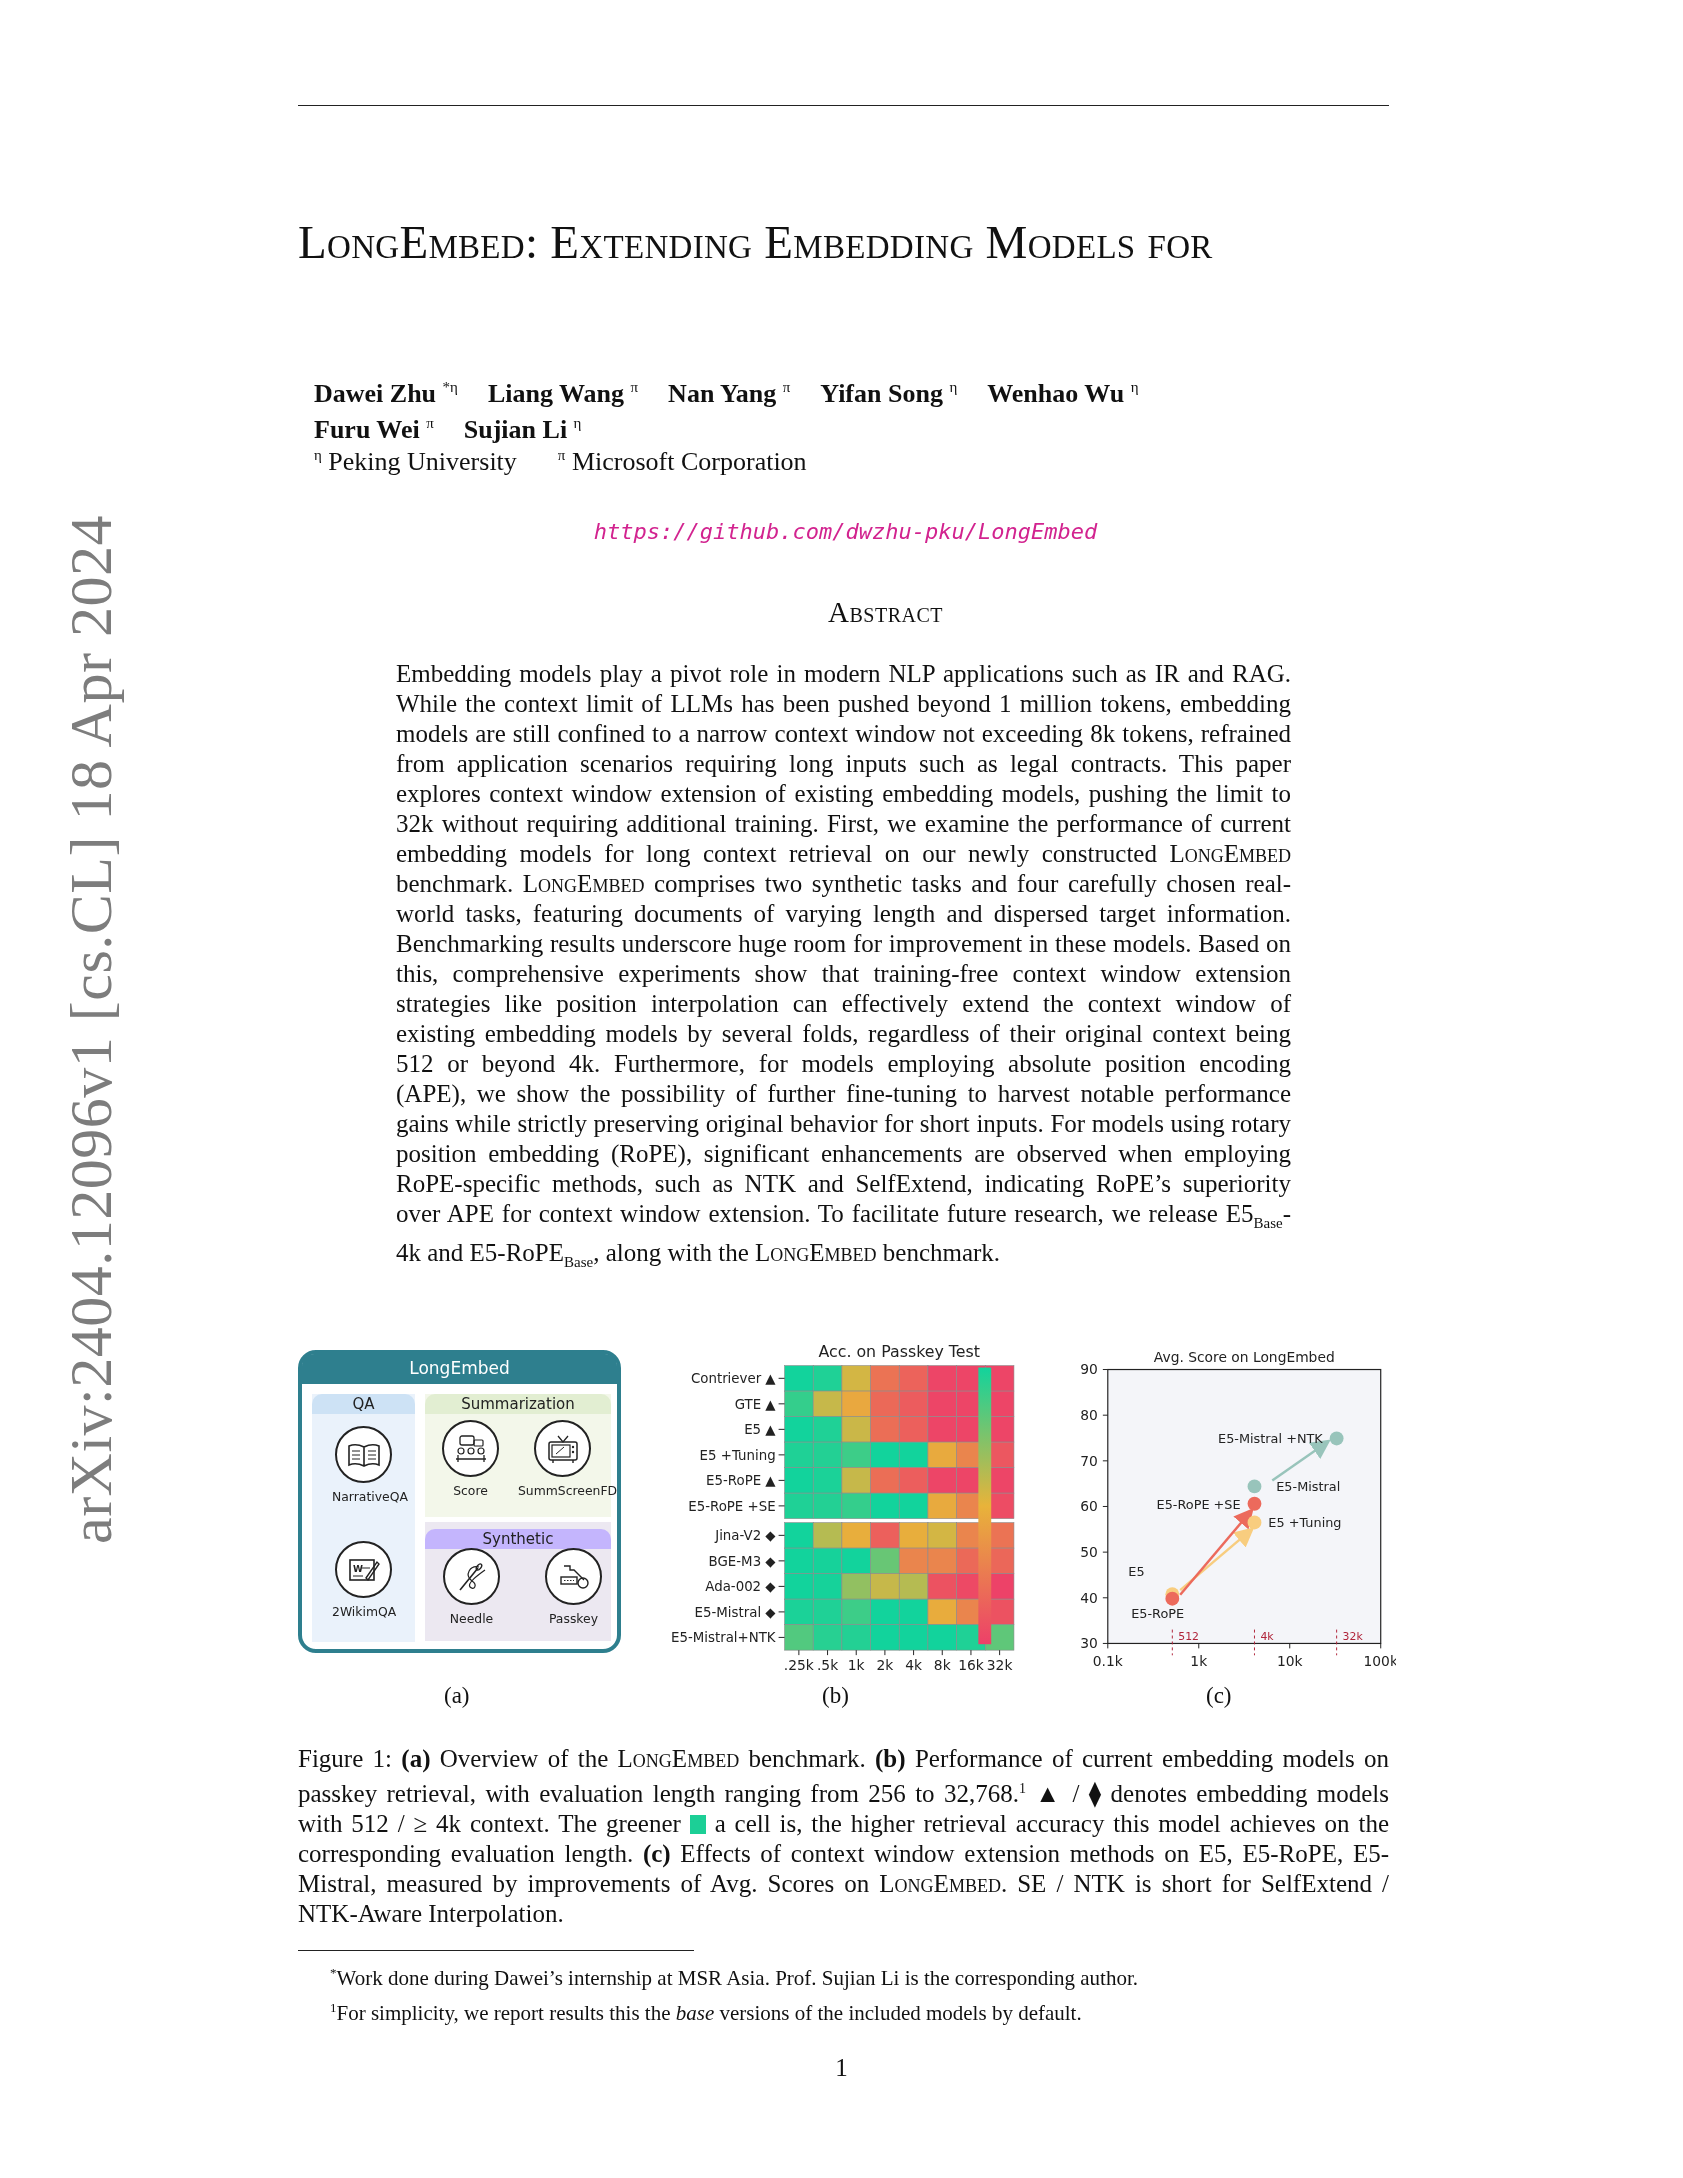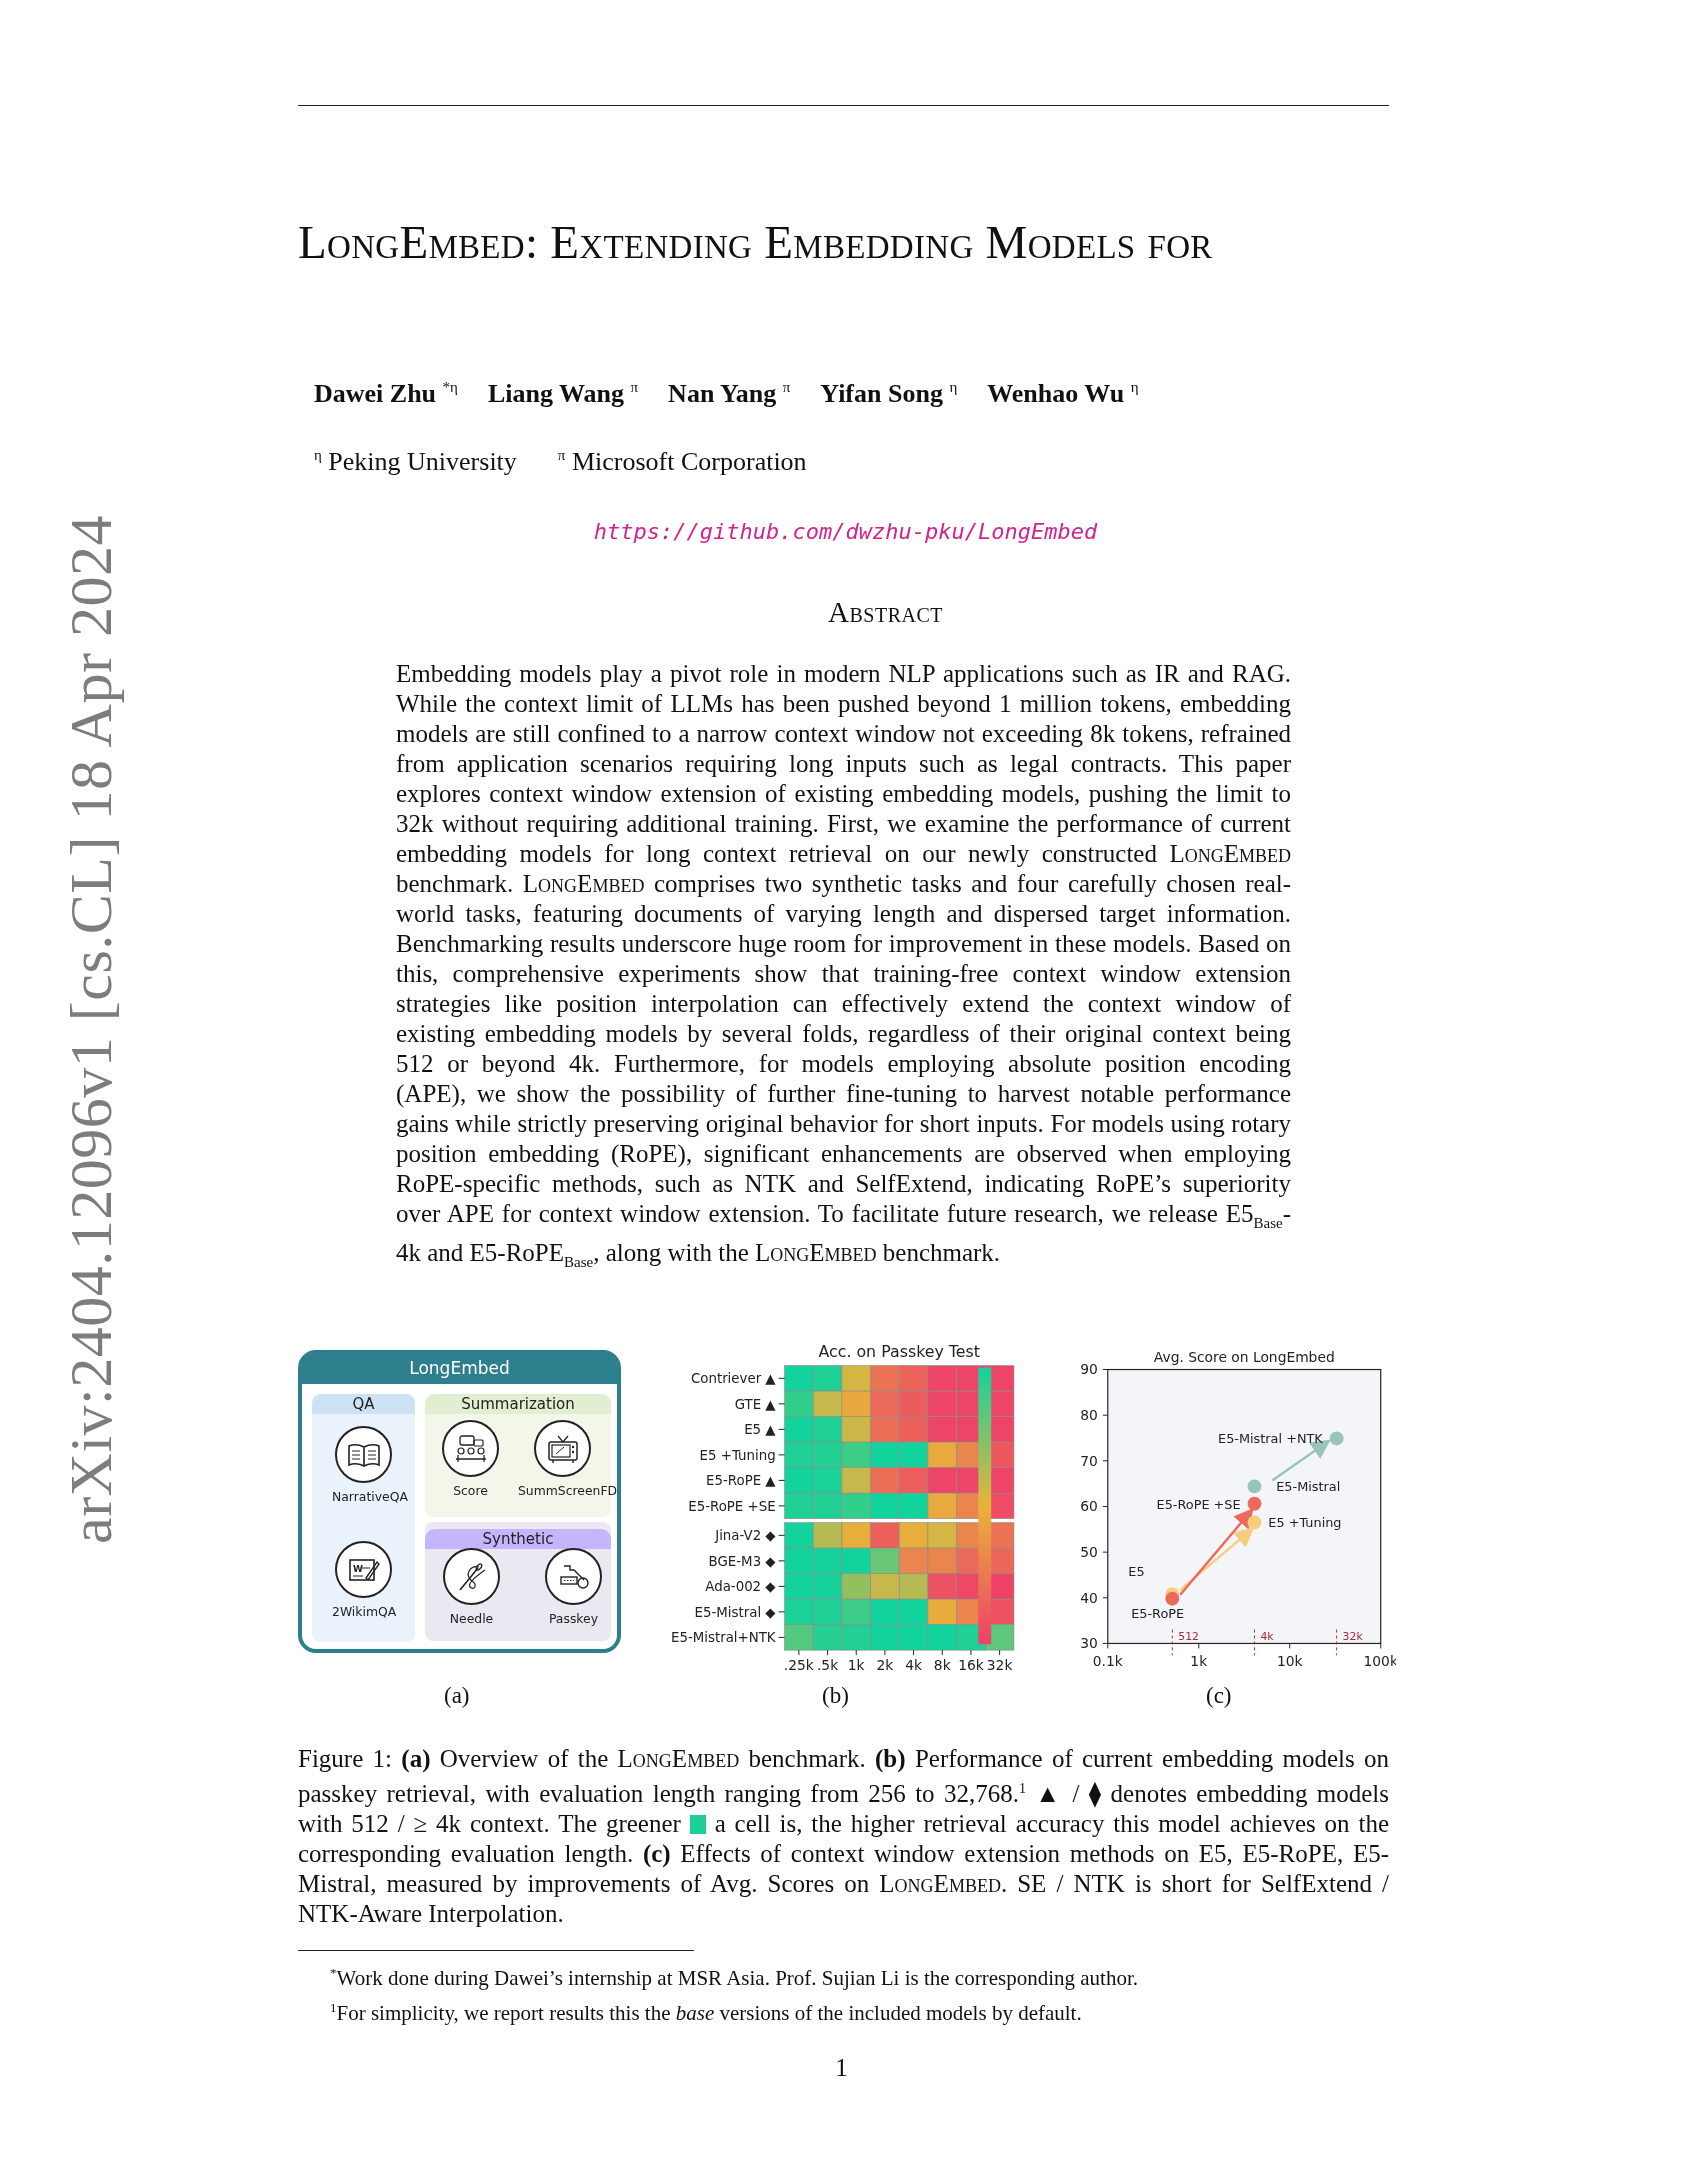--- a/index.html
+++ b/index.html
@@ -16,21 +16,21 @@
   .affil sup { font-size: 15px; }
   .affil .gap { display: inline-block; width: 28px; }
   .url { position: absolute; left: 4px; width: 1683px; top: 519px; text-align: center; font-family: "DejaVu Sans Mono", monospace; font-size: 22px; color: #d2238f; font-style: italic; }
   .abstract-head { position: absolute; left: 0; width: 1683px; top: 596px; text-align: center; font-size: 29px; font-variant: small-caps; letter-spacing: 0.5px; padding-left: 44px; }
   .abstract { position: absolute; left: 396px; width: 895px; top: 659px; font-size: 25px; line-height: 30px; text-align: justify; hyphens: auto; }
   .abstract sub { font-size: 15px; }
 
   
   .fig-a { position: absolute; left: 298px; top: 1350px; width: 323px; height: 303px; border: 4px solid #2e7f8e; border-radius: 18px; box-sizing: border-box; background: #fff; }
   .fig-a .hdr { height: 30px; background: #2e7f8e; color: #fff; font-family: "DejaVu Sans", sans-serif; font-size: 17px; text-align: center; line-height: 28px; border-radius: 12px 12px 0 0; }
-  .grp { position: absolute; border-radius: 8px; font-family: "DejaVu Sans", sans-serif; }
+  .grp { position: absolute; border-radius: 0; font-family: "DejaVu Sans", sans-serif; }
   .grp .gh { text-align: center; font-size: 15px; line-height: 20px; border-radius: 10px 10px 0 0; color: #222; }
   .grp.qa { left: 10px; top: 40px; width: 103px; height: 248px; background: #eaf2fb; }
   .grp.qa .gh { background: #cde2f5; }
   .grp.sum { left: 123px; top: 40px; width: 186px; height: 123px; background: #f3f7ea; }
   .grp.sum .gh { background: #e2eed2; }
   .grp.syn { left: 123px; top: 168px; width: 186px; height: 119px; background: #ece8f1; }
   .grp.syn .gh { background: #c4b5fd; margin-top: 7px; }
   .task { position: absolute; text-align: center; font-size: 12.4px; color: #222; }
   .task .circ { width: 57px; height: 57px; border: 2px solid #222; border-radius: 50%; margin: 0 auto 6px auto; background: #fff; box-sizing: border-box; display: flex; align-items: center; justify-content: center; }
   .task .lbl { white-space: nowrap; }
@@ -54,20 +54,21 @@
 <div class="top-rule"></div>
 
 <div class="arxiv-stamp">arXiv:2404.12096v1  [cs.CL]  18 Apr 2024</div>
 
 <h1 class="title sc">
   <span>LongEmbed: Extending Embedding Models for</span><br>
 </h1>
 
 <div class="authors">
   <div class="row" id="authors-row1"><span class="au">Dawei Zhu <sup>*η</sup></span><span class="au">Liang Wang <sup>π</sup></span><span class="au">Nan Yang <sup>π</sup></span><span class="au">Yifan Song <sup>η</sup></span><span class="au">Wenhao Wu <sup>η</sup></span></div>
+  <div class="row" id="authors-row2"><span class="au">Furu Wei <sup>π</sup></span><span class="au">Sujian Li <sup>η</sup></span></div>
 </div>
 
 <div class="affil">
   <sup>η</sup>
   <span>Peking University</span>
   <span class="gap"></span>
   <sup>π</sup>
   <span>Microsoft Corporation</span>
 </div>
 

